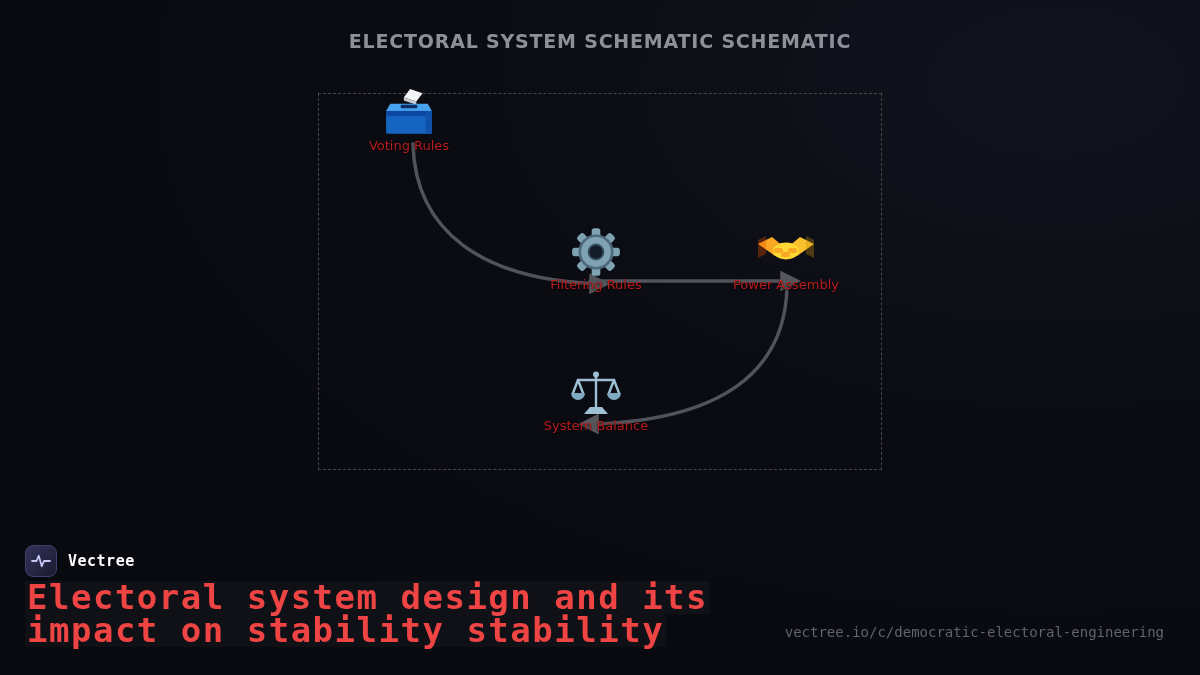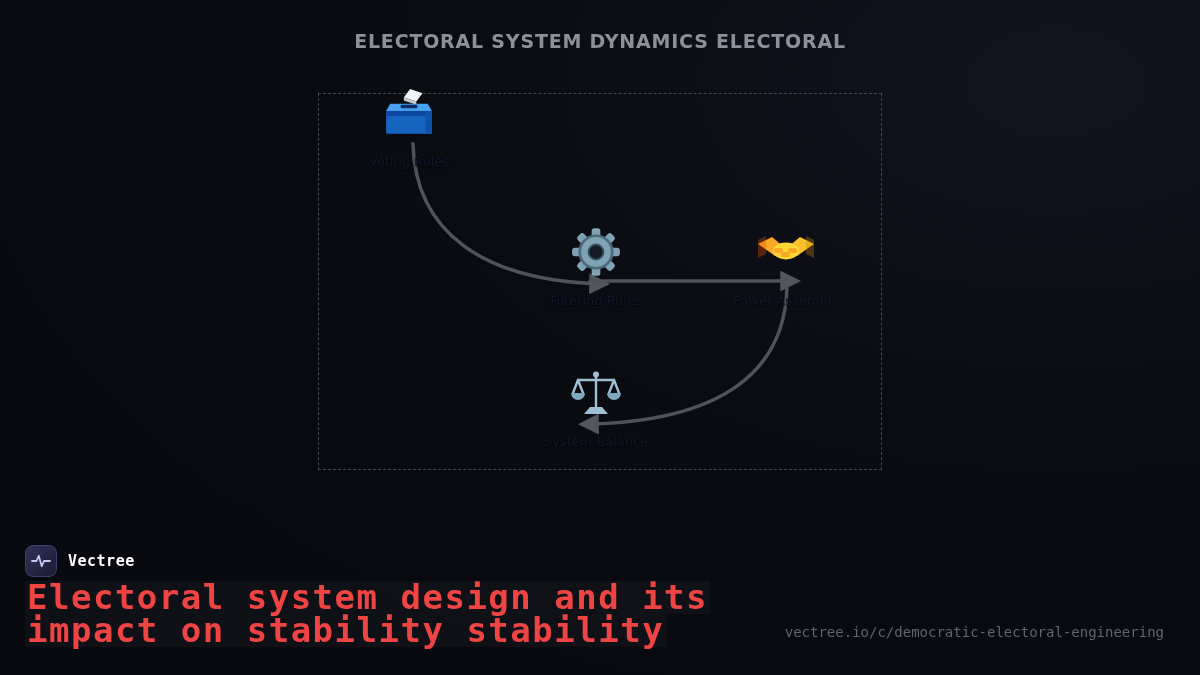--- a/index.html
+++ b/index.html
@@ -39,23 +39,23 @@
   .node {
     position: absolute;
     width: 130px;
     display: flex;
     flex-direction: column;
     align-items: center;
     z-index: 2;
   }
   .node .icon-wrap { height: 50px; display: flex; align-items: center; justify-content: center; }
   .node .node-label {
-    margin-top: 16px;
+    margin-top: 0;
     font-size: 13px;
-    color: #0f172a;
+    color: #b91c1c;
     white-space: nowrap;
     text-shadow: 0 1px 2px rgba(0,0,0,0.8);
   }
   .node-voting    { left: 25px;  top: -6px;  }
   .node-filtering { left: 212px; top: 133px; }
   .node-power     { left: 402px; top: 133px; }
   .node-balance   { left: 212px; top: 274px; }
 
   
   .brand-row {
@@ -97,21 +97,21 @@
     position: absolute;
     right: 36px; top: 624px;
     font-family: "DejaVu Sans Mono", monospace;
     font-size: 14px;
     color: #62636c;
   }
 </style>
 </head>
 <body>
 
-<div class="schematic-title">ELECTORAL SYSTEM DYNAMICS ELECTORAL</div>
+<div class="schematic-title">ELECTORAL SYSTEM SCHEMATIC SCHEMATIC</div>
 
 <div class="diagram-frame">
 
   <svg class="edges-svg" viewBox="0 0 564 377">
     <defs>
       <marker id="arrowhead" viewBox="0 0 10 10" refX="8" refY="5" markerWidth="6" markerHeight="6" orient="auto">
         <path d="M0,0 L10,5 L0,10 Z" fill="#55565c"></path>
       </marker>
     </defs>
     <g fill="none" stroke="#51535a" stroke-width="3.5" stroke-linecap="round">

